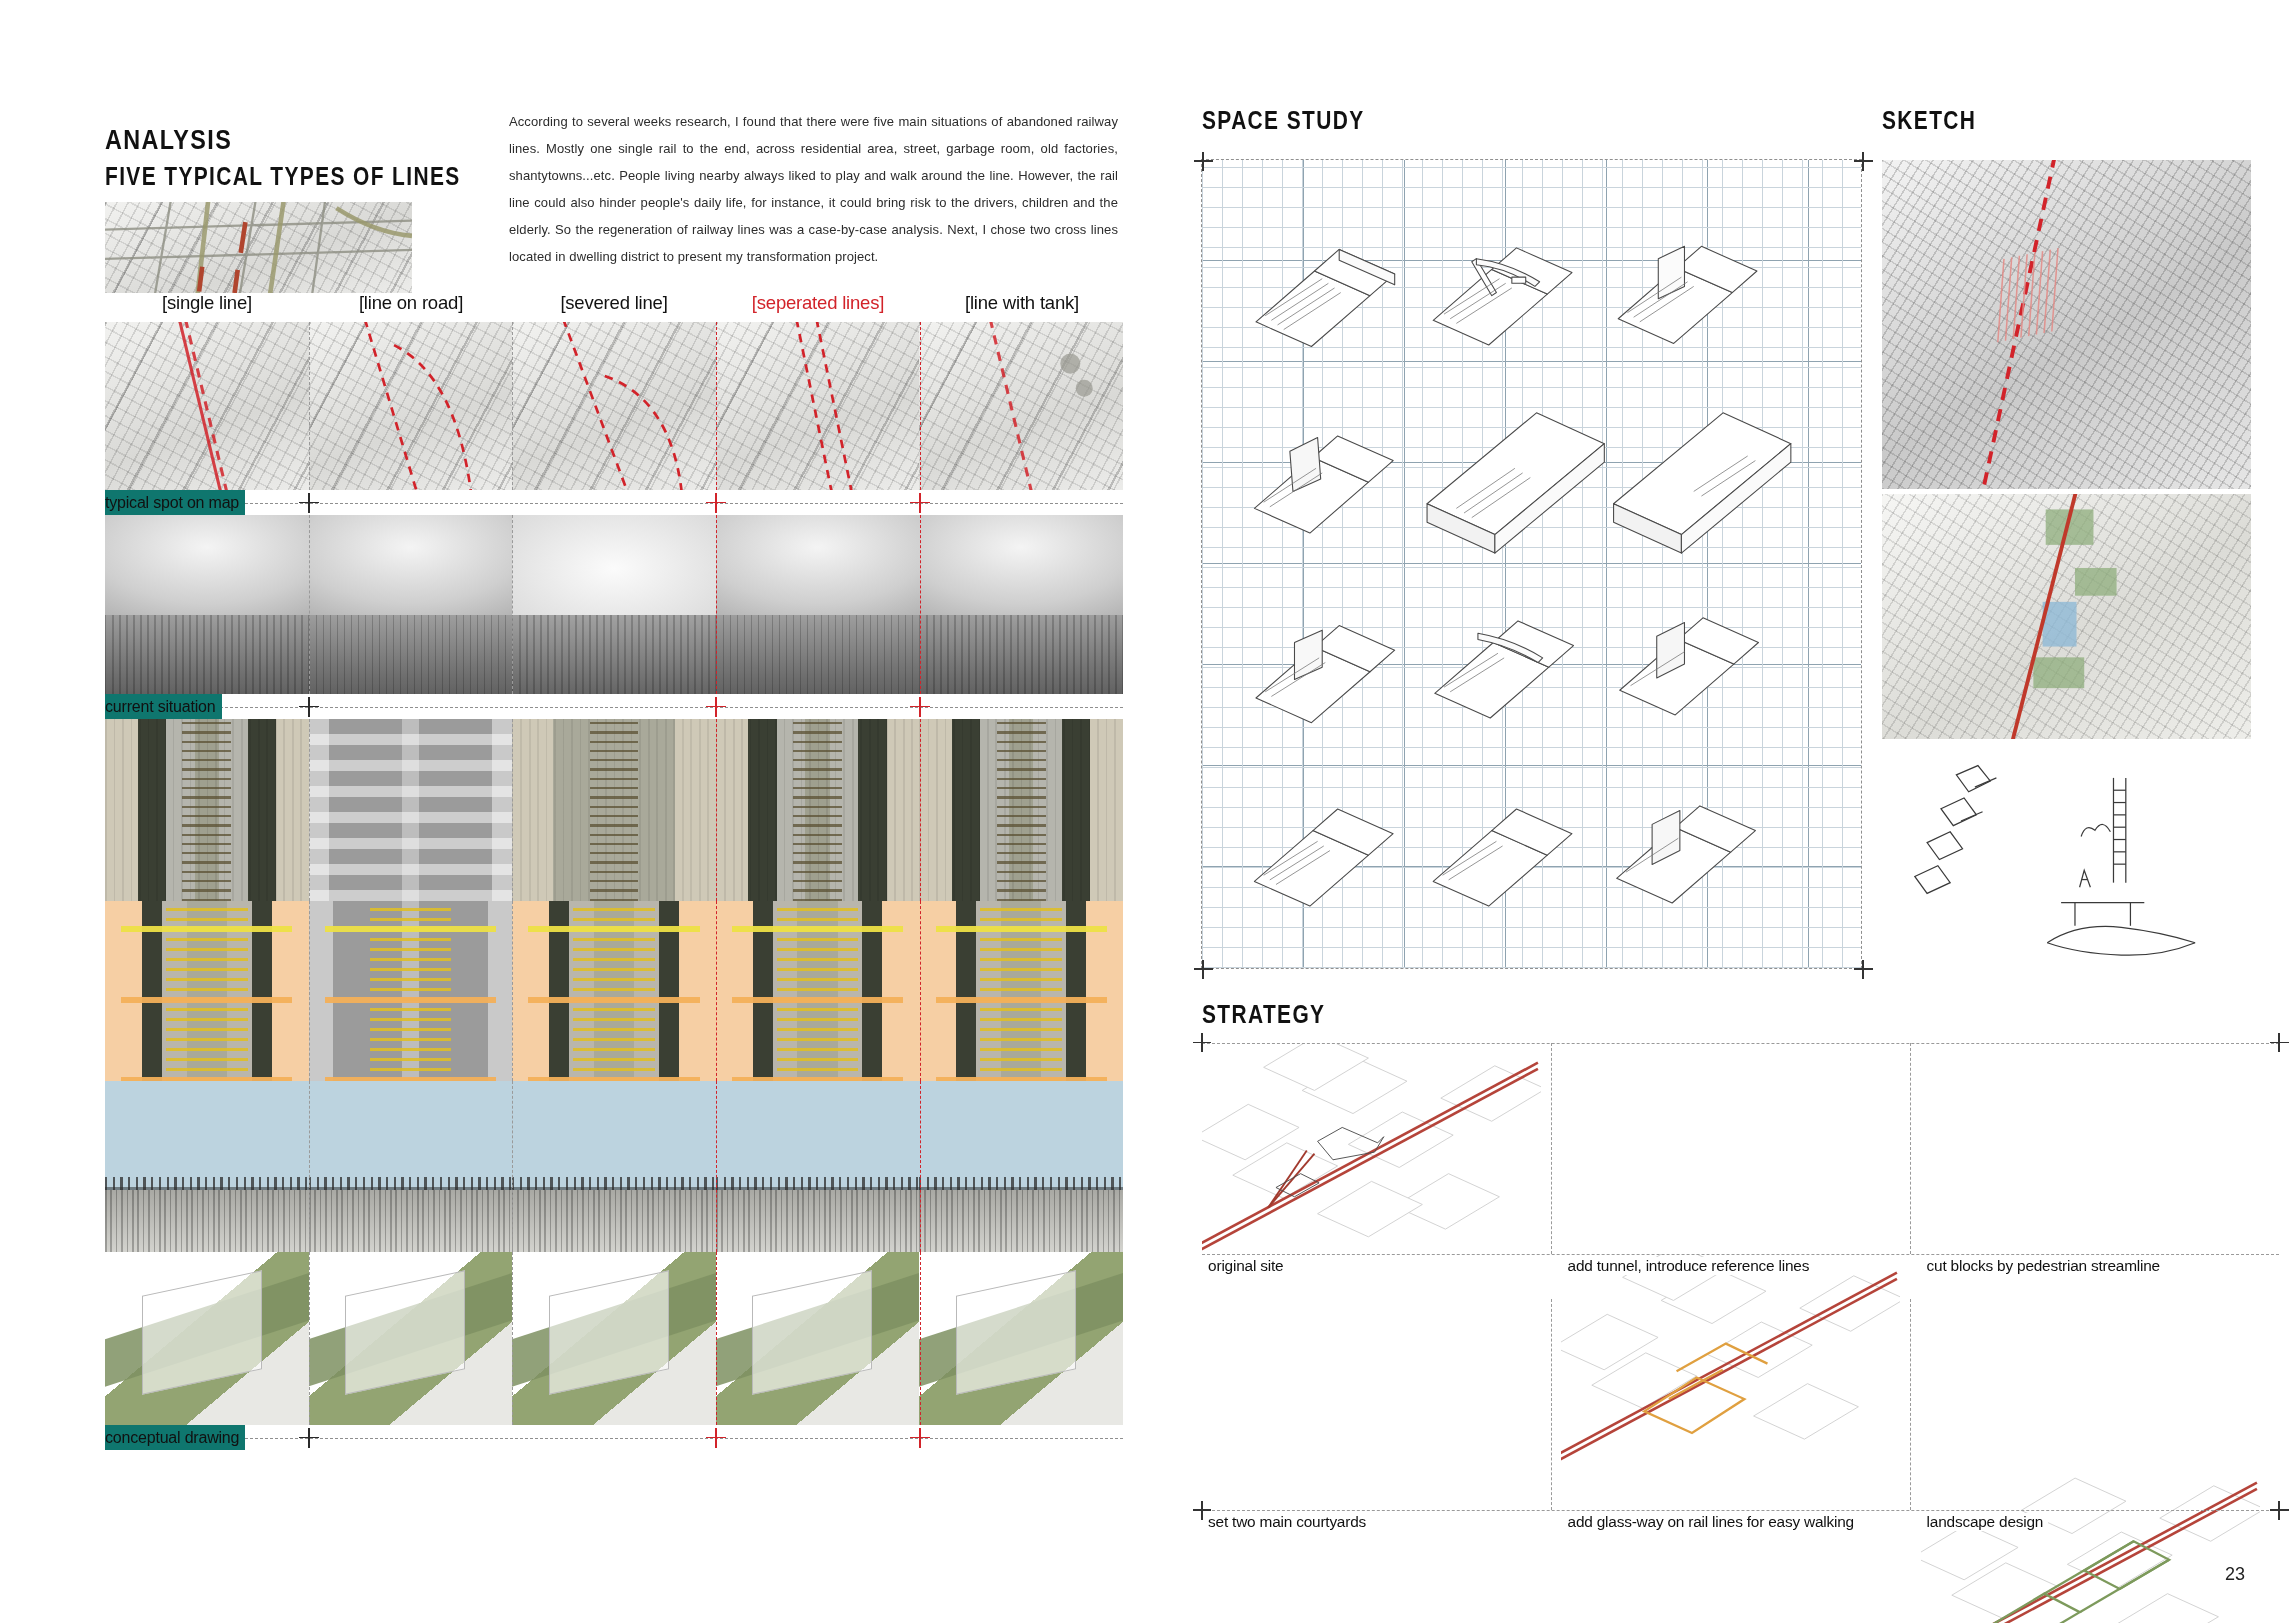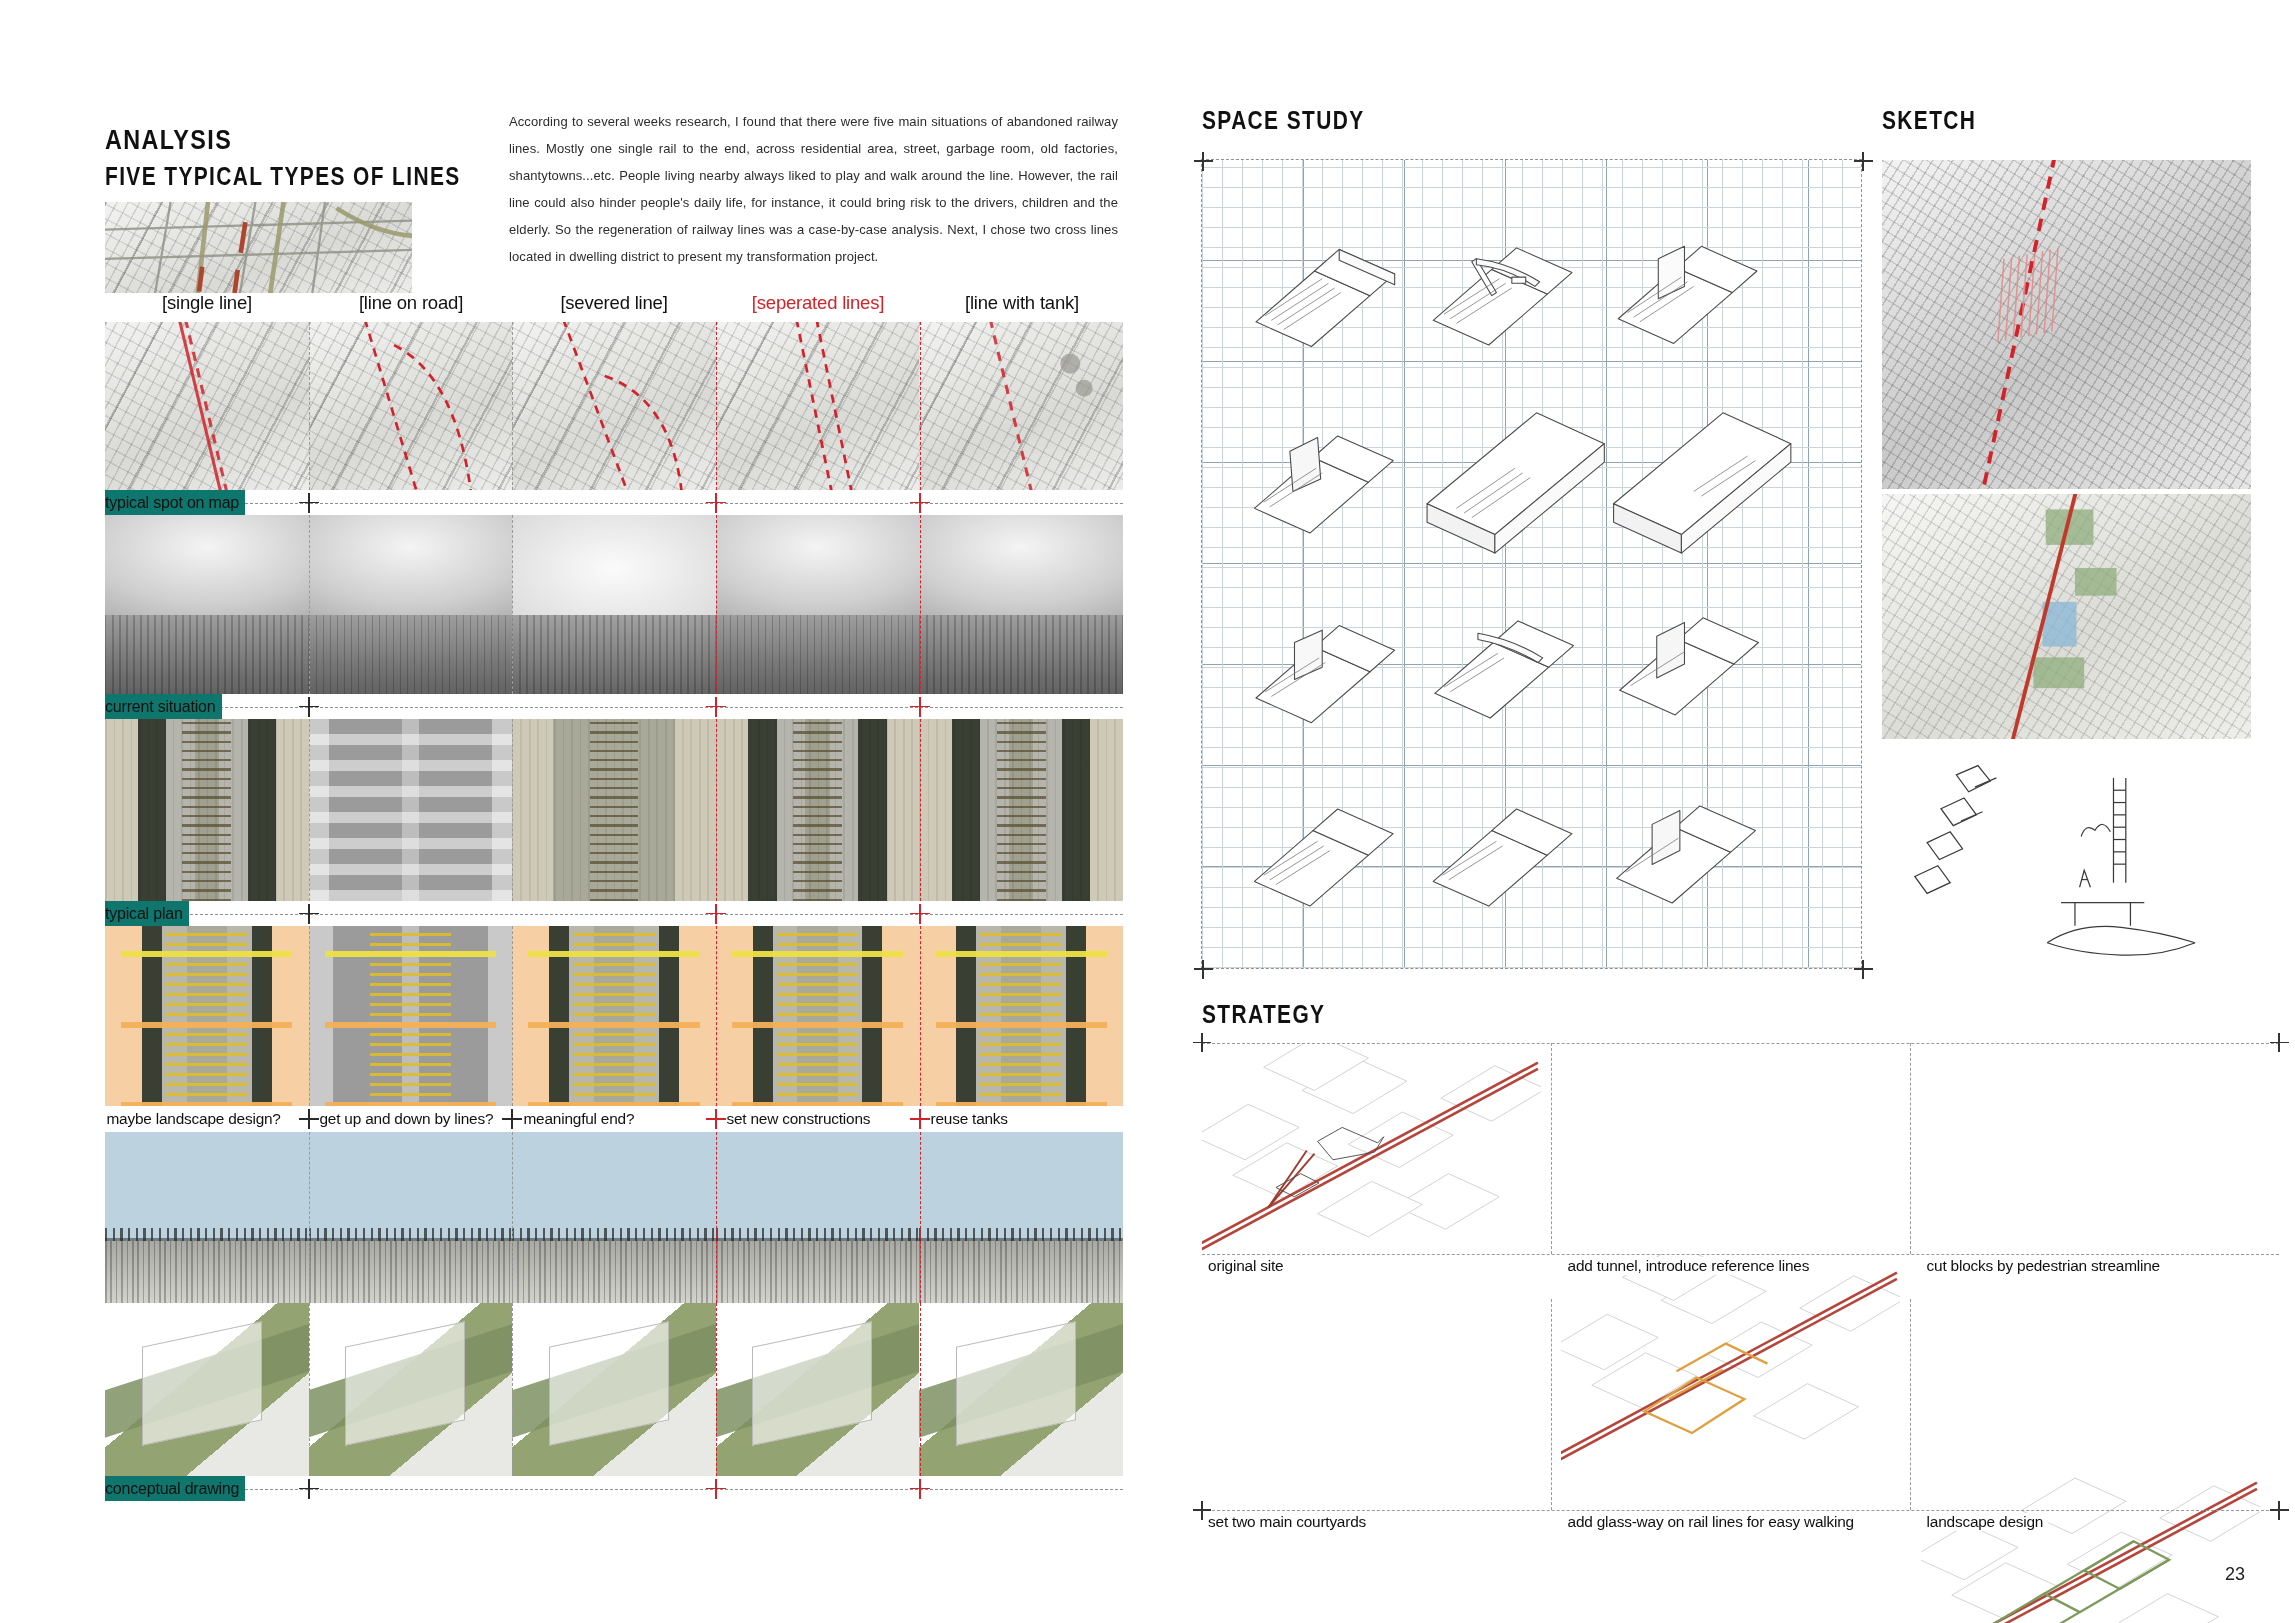--- a/index.html
+++ b/index.html
@@ -324,26 +324,20 @@
           <div class="cell plan rail" style="height:182px;"></div>
         </div>
       <div class="cellwrap">
           <div class="cell plan rail" style="height:182px;"></div>
         </div>
       <div class="vsep" style="left:204px;"></div>
         <div class="vsep" style="left:407px;"></div>
       <div class="vsep red" style="left:611px;"></div>
         <div class="vsep red" style="left:815px;"></div>
     </div>
-    <div class="labelstrip">
-      <div class="dash"></div>
-      <span class="rowlabel txt">typical plan</span>
-      <span class="cross" style="left:194px;"></span>
-      <span class="cross red" style="left:601px;"></span><span class="cross red" style="left:805px;"></span>
-    </div>
 
     <div class="mrow">
       <div class="cellwrap">
           <div class="cell diagram" style="height:180px;"></div>
         </div>
       <div class="cellwrap">
           <div class="cell diagram" style="height:180px;background:linear-gradient(90deg,#c9c9c9 0 12%,#9b9b9b 12% 46%,#bdbdbd 46% 54%,#9b9b9b 54% 88%,#c9c9c9 88% 100%);"></div>
         </div>
       <div class="cellwrap">
           <div class="cell diagram" style="height:180px;"></div>
@@ -351,31 +345,20 @@
       <div class="cellwrap">
           <div class="cell diagram" style="height:180px;"></div>
         </div>
       <div class="cellwrap">
           <div class="cell diagram" style="height:180px;"></div>
         </div>
       <div class="vsep" style="left:204px;"></div>
         <div class="vsep" style="left:407px;"></div>
       <div class="vsep red" style="left:611px;"></div>
         <div class="vsep red" style="left:815px;"></div>
-    </div>
-    <div class="labelstrip" style="height:26px;">
-      <span class="cap" style="position:absolute;left:0;line-height:26px;">maybe landscape design?</span>
-      <span class="cross" style="left:194px;"></span>
-      <span class="cap" style="position:absolute;left:213px;line-height:26px;">get up and down by lines?</span>
-      <span class="cross" style="left:397px;"></span>
-      <span class="cap" style="position:absolute;left:417px;line-height:26px;">meaningful end?</span>
-      <span class="cross red" style="left:601px;"></span>
-      <span class="cap" style="position:absolute;left:620px;line-height:26px;">set new constructions</span>
-      <span class="cross red" style="left:805px;"></span>
-      <span class="cap" style="position:absolute;left:824px;line-height:26px;">reuse tanks</span>
     </div>
 
     <div class="mrow">
       <div class="cellwrap">
           <div class="cell section-render" style="height:171px;"></div>
         </div>
       <div class="cellwrap">
           <div class="cell section-render" style="height:171px;"></div>
         </div>
       <div class="cellwrap">

